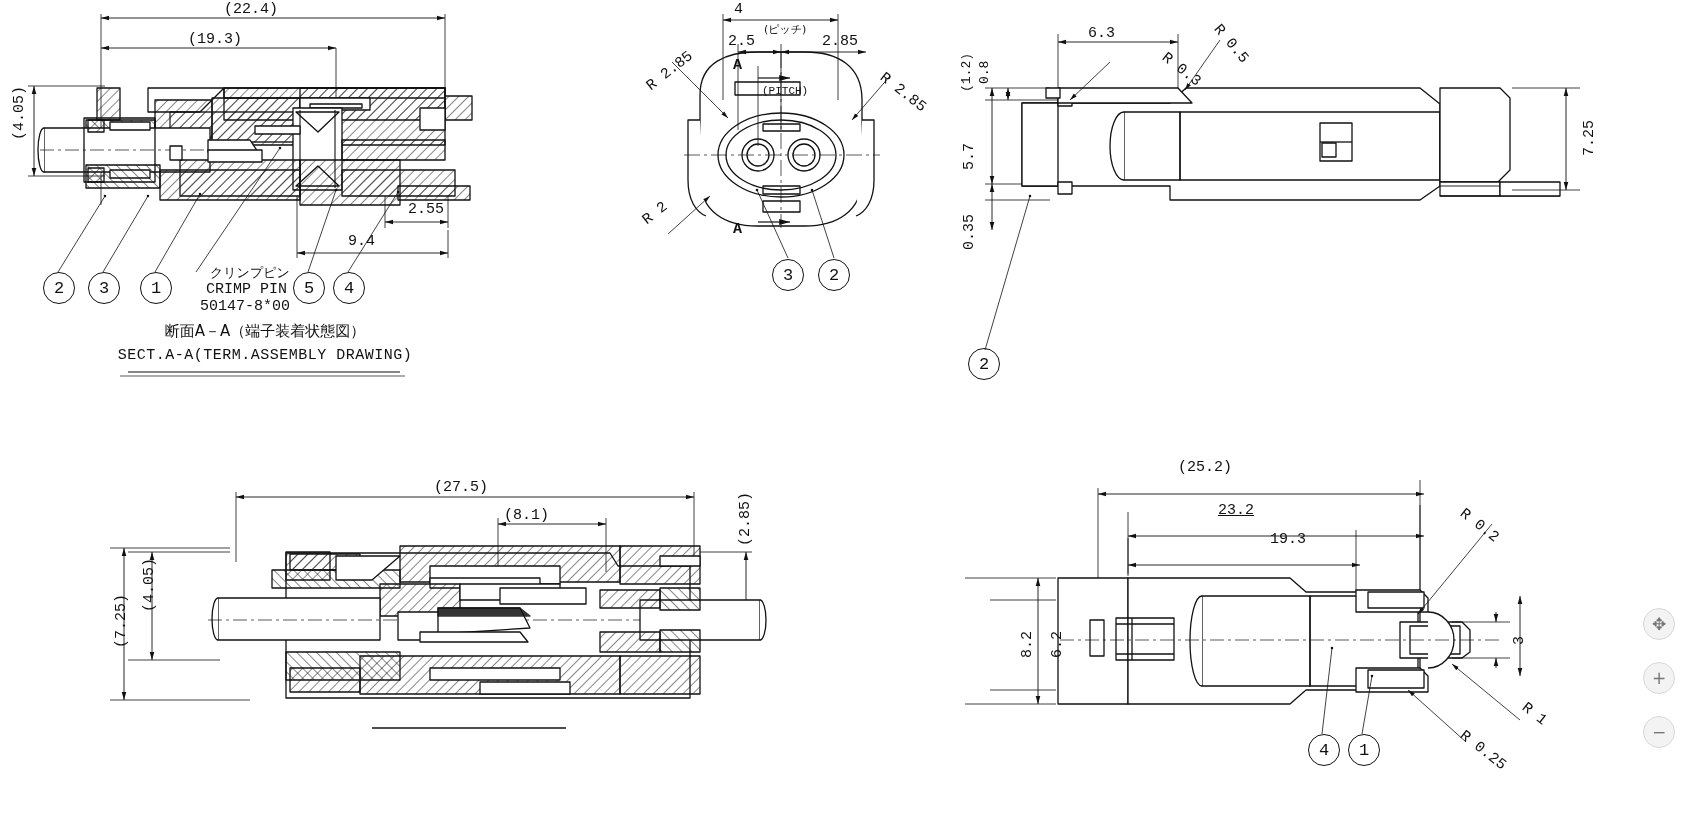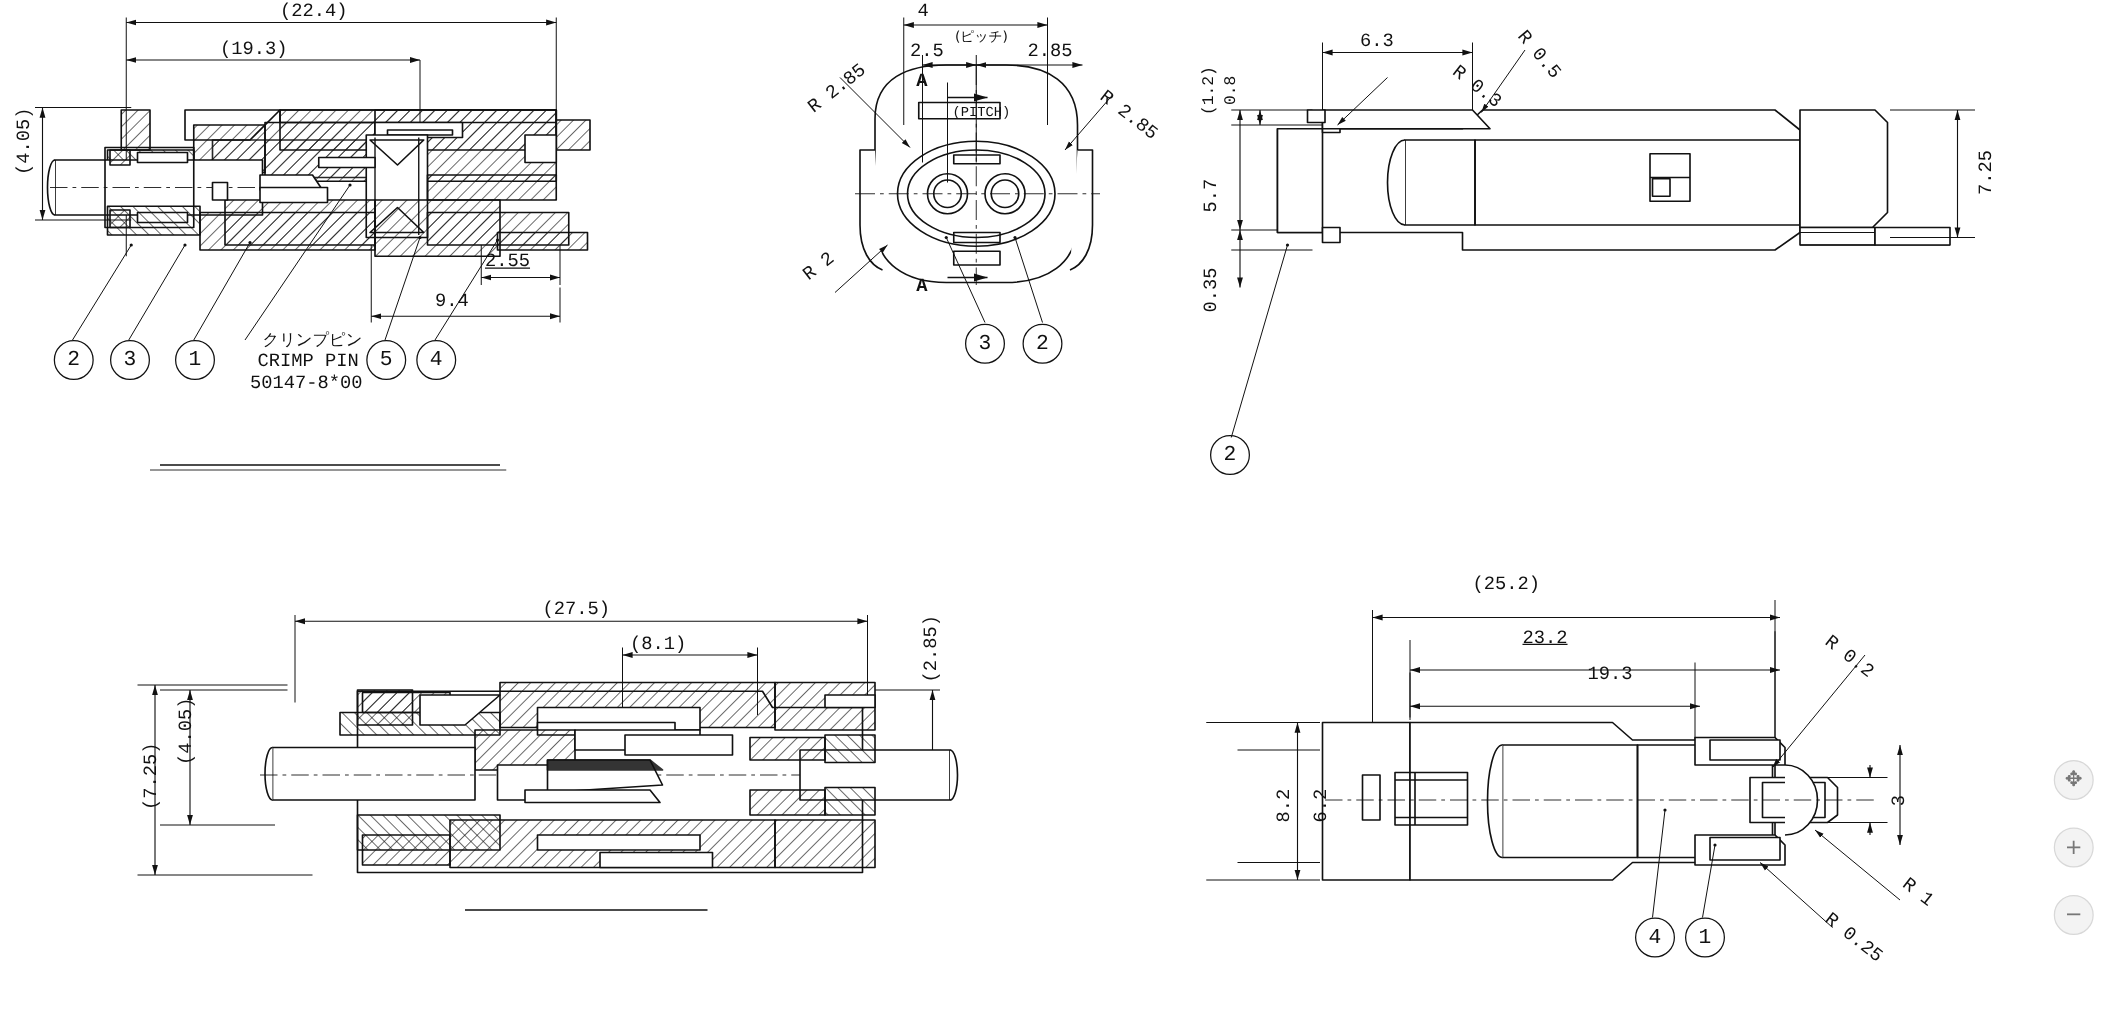--- a/index.html
+++ b/index.html
@@ -344,37 +344,41 @@
       <g stroke-width="0.8">
         <line x1="1332" y1="648" x2="1322" y2="734" marker-start="url(#dot)"></line>
         <line x1="1372" y1="676" x2="1362" y2="734" marker-start="url(#dot)"></line>
       </g>
     </g>
   </svg>
 
   <div class="lyr">
 
     <div class="txt" style="left:224px;top:2px;">(22.4)</div>
-    <div class="txt" style="left:176px;top:32px;">(19.3)</div>
+    <div class="txt" style="left:188px;top:32px;">(19.3)</div>
     <div class="txt rot90" style="left:12px;top:140px;">(4.05)</div>
-    <div class="txt" style="left:388px;top:202px;text-decoration:underline;">2.55</div>
+    <div class="txt" style="left:408px;top:202px;">2.55</div>
     <div class="txt" style="left:348px;top:234px;">9.4</div>
 
     <div style="position:absolute;left:200px;top:266px;">
       <div class="txt cjk sm" style="position:relative;left:10px;top:0;">クリンプピン</div>
       <div class="txt" style="position:relative;left:6px;top:2px;">CRIMP PIN</div>
       <div class="txt" style="position:relative;left:0px;top:4px;">50147-8*00</div>
     </div>
 
     <div class="balloon" style="left:43px;top:272px;">2</div>
     <div class="balloon" style="left:88px;top:272px;">3</div>
     <div class="balloon" style="left:140px;top:272px;">1</div>
     <div class="balloon" style="left:293px;top:272px;">5</div>
     <div class="balloon" style="left:333px;top:272px;">4</div>
 
+    <div class="cap" style="left:110px;top:322px;width:310px;">
+      <span class="jp">断面A－A（端子装着状態図）</span>
+      <span class="en" style="margin-top:6px;">SECT.A-A(TERM.ASSEMBLY DRAWING)</span>
+    </div>
 
     <div class="txt" style="left:734px;top:2px;">4</div>
     <div class="txt" style="left:728px;top:34px;">2.5</div>
     <div class="txt cjk xs" style="left:764px;top:24px;">(ピッチ)</div>
     <div class="txt xs" style="left:762px;top:38px;margin-top:48px;">(PITCH)</div>
     <div class="txt" style="left:822px;top:34px;">2.85</div>
     <div class="txt rot45" style="left:644px;top:82px;">R 2.85</div>
     <div class="txt rotn45" style="left:886px;top:70px;">R 2.85</div>
     <div class="txt rot45" style="left:640px;top:216px;">R 2</div>
     <div class="txt" style="left:733px;top:58px;font-weight:700;">A</div>

